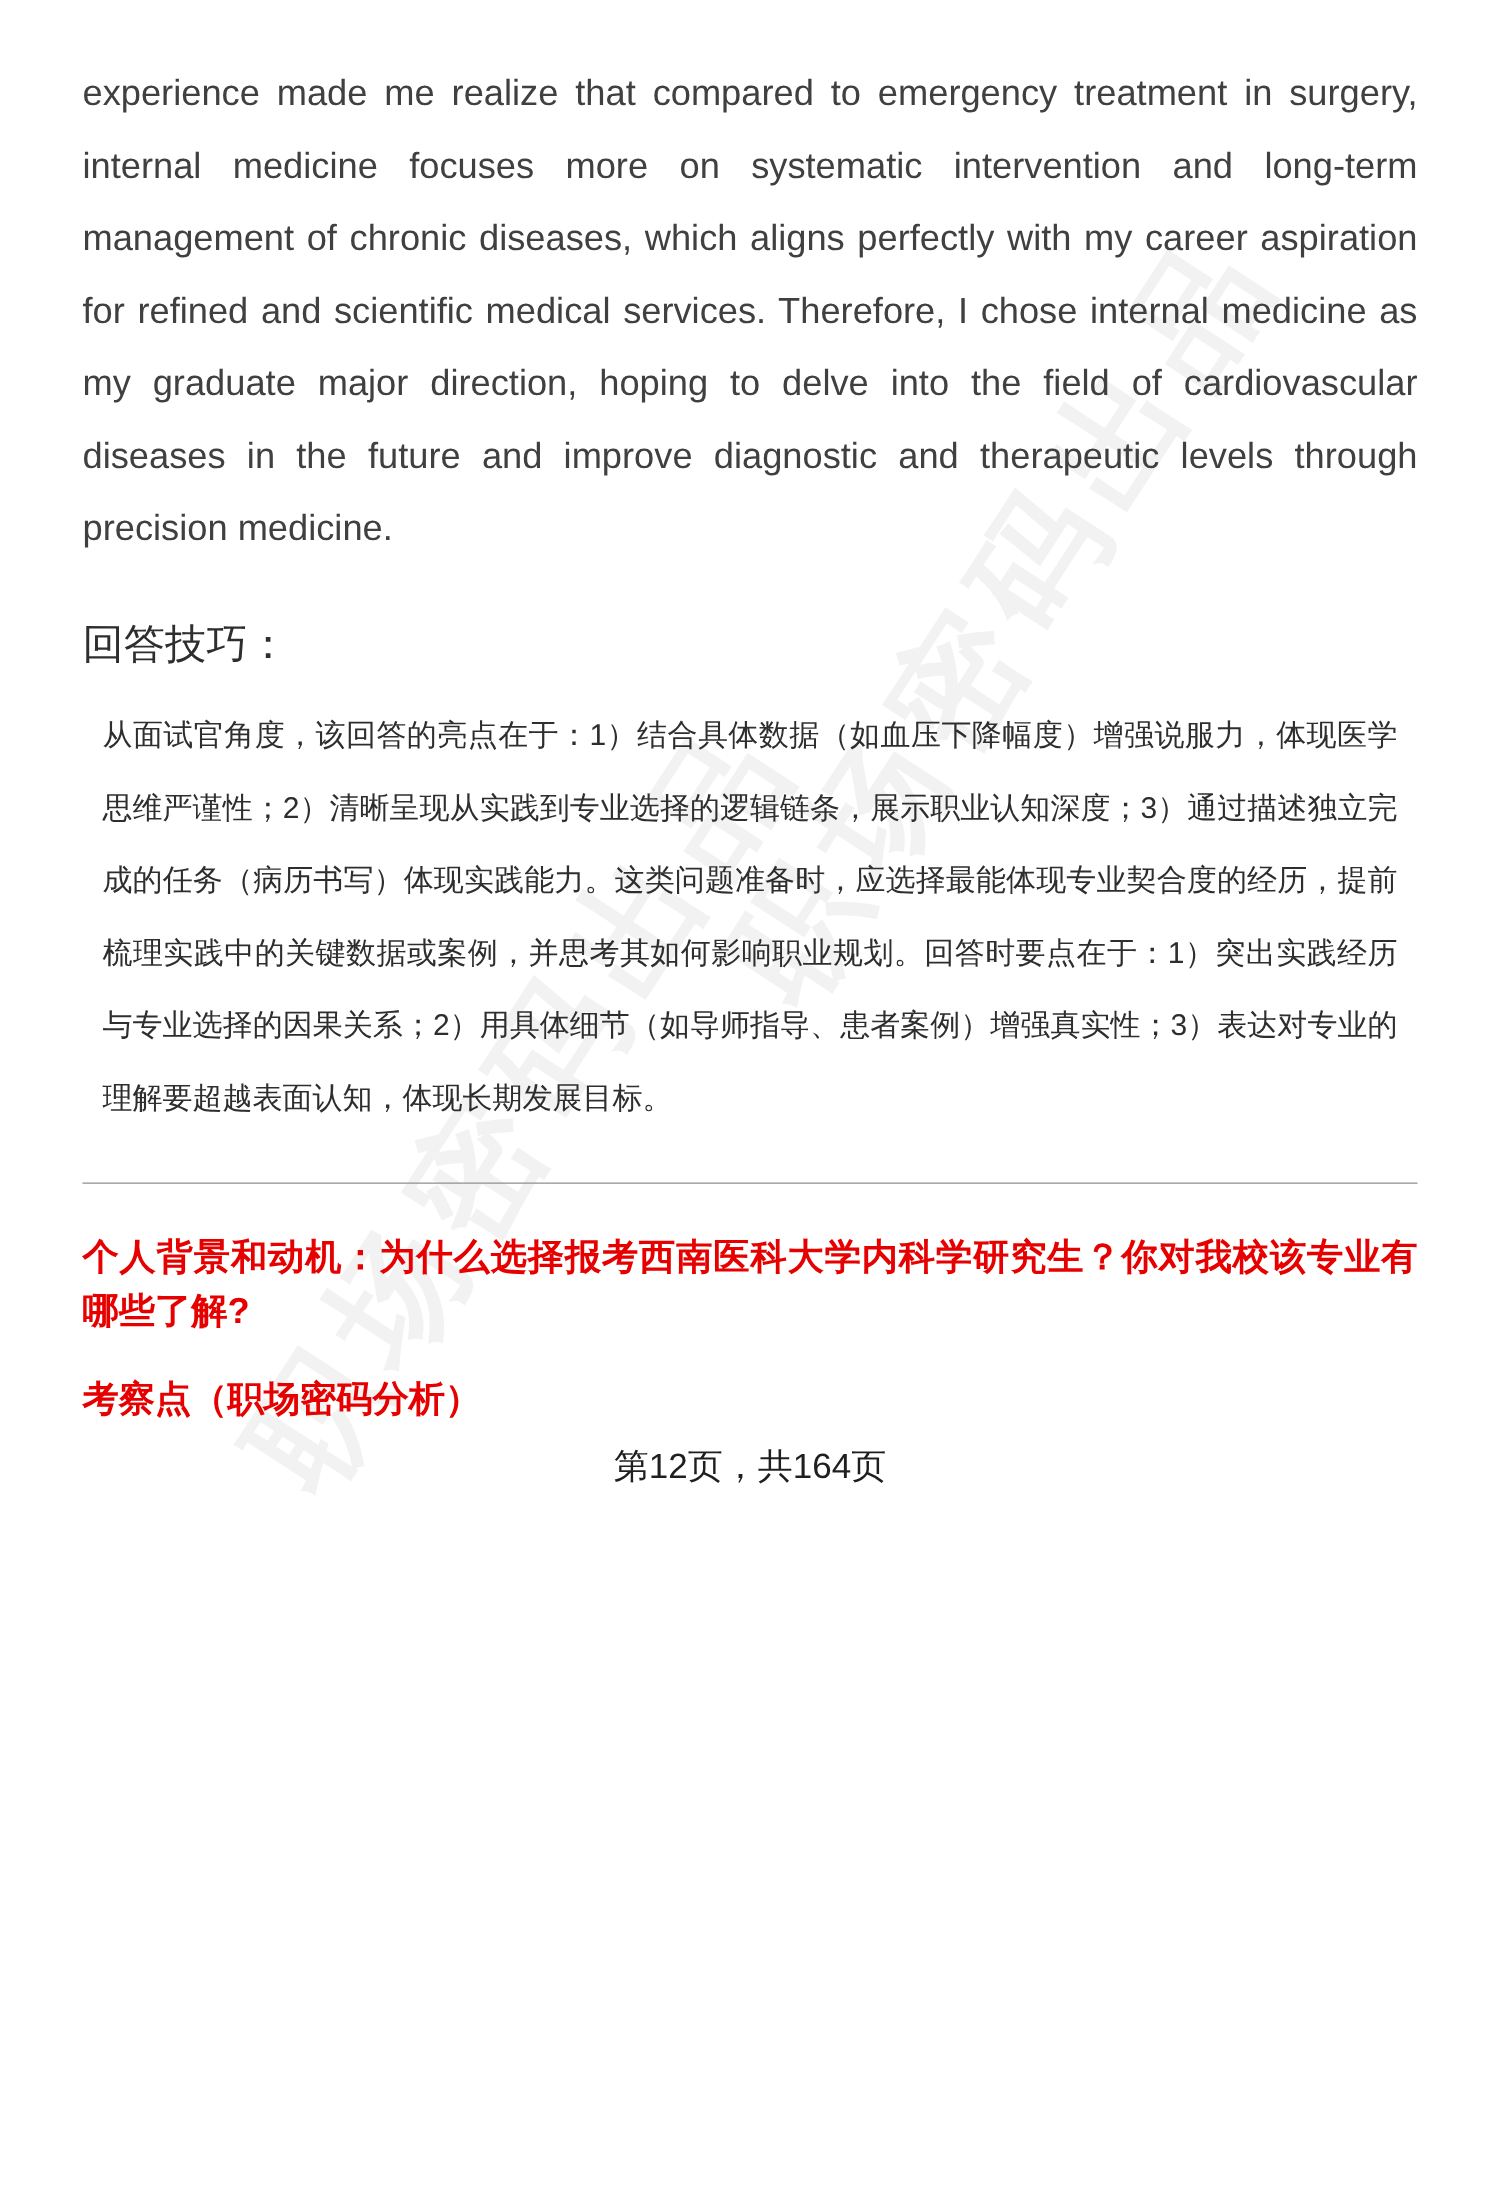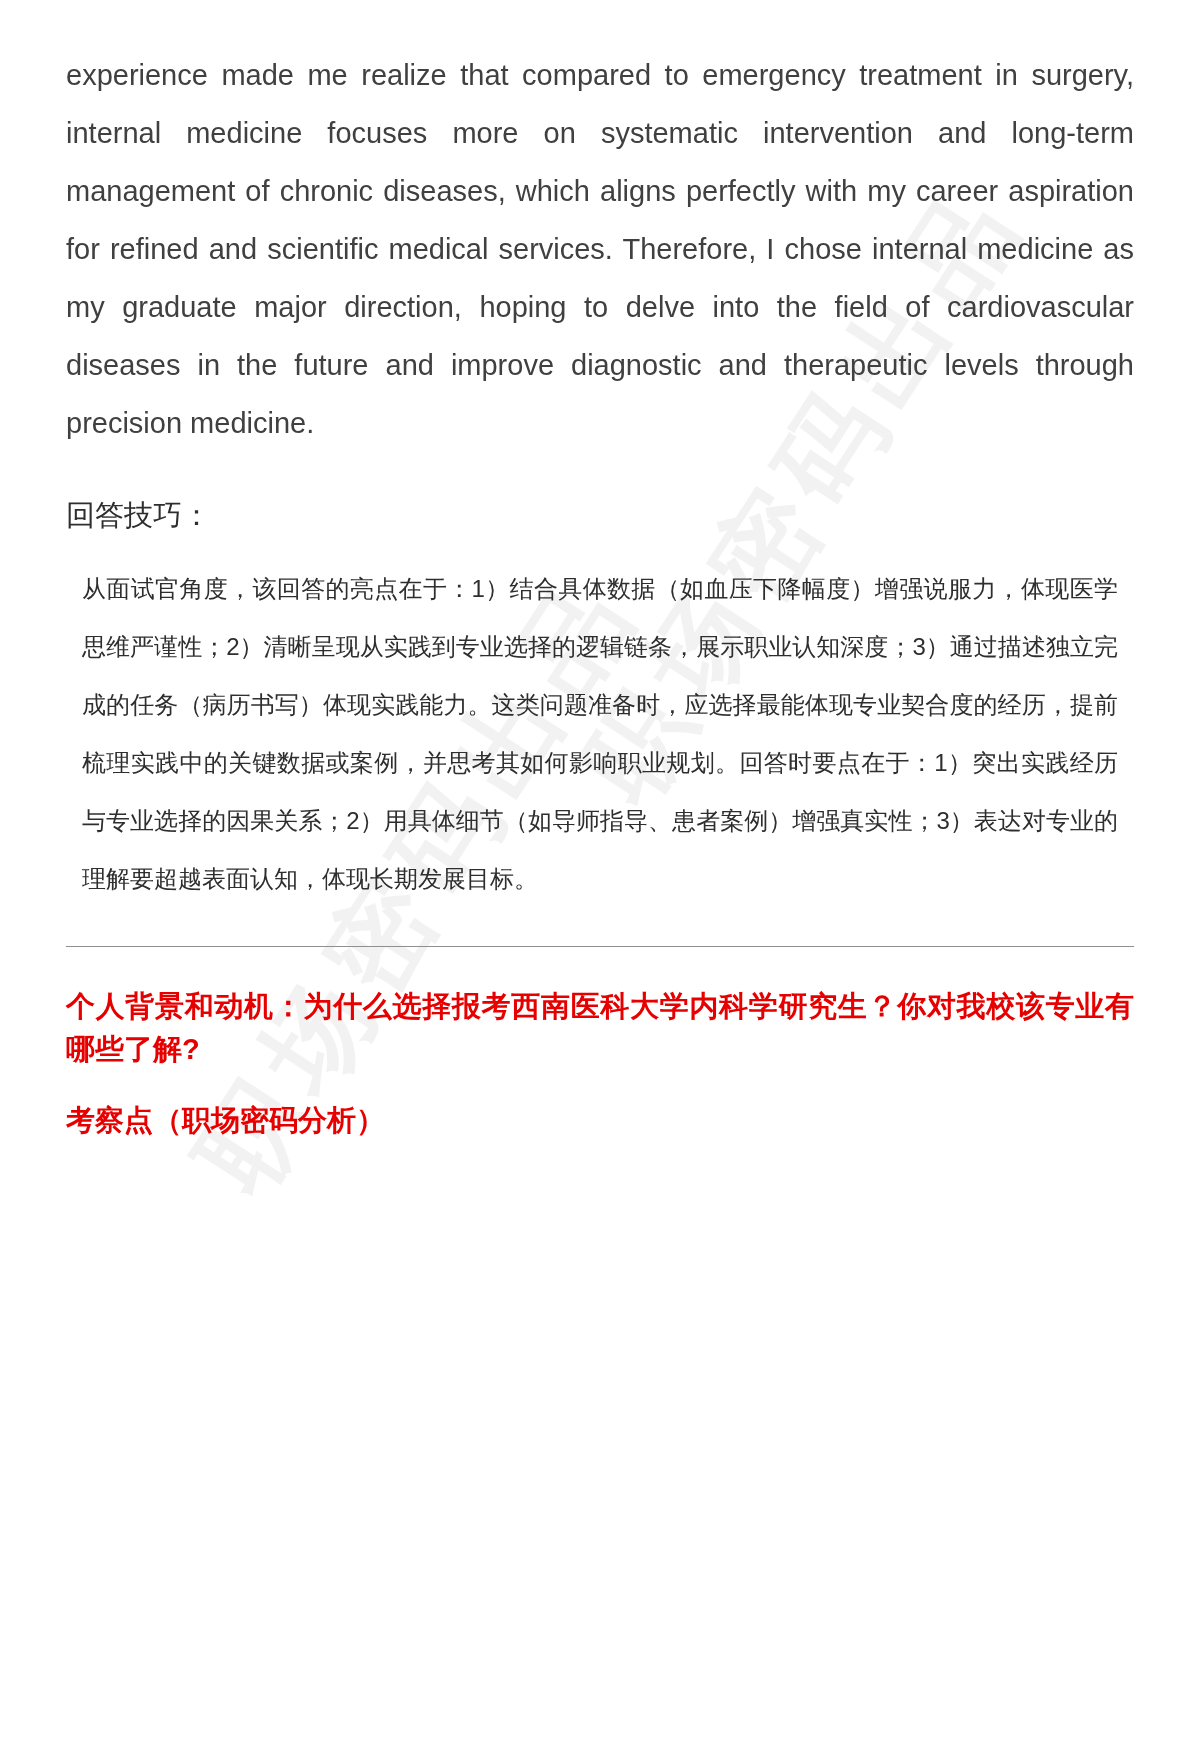--- a/index.html
+++ b/index.html
@@ -37,21 +37,21 @@
     color: var(--text-color, #2e2e2e);
   }
   .para-en {
     font-size: 29px;
     line-height: 58px;
     color: var(--en-color, #404040);
     text-align: justify;
     margin: 0;
   }
   .tips-heading {
-    font-size: 29px;
+    font-size: 33px;
     line-height: 58px;
     margin: 34px 0 0 0;
     font-weight: 400;
   }
   .para-zh {
     font-size: 24px;
     line-height: 58px;
     text-align: justify;
     margin: 16px;
   }
@@ -111,15 +111,16 @@
     <p class="para-zh">从面试官角度，该回答的亮点在于：1）结合具体数据（如血压下降幅度）增强说服力，体现医学思维严谨性；2）清晰呈现从实践到专业选择的逻辑链条，展示职业认知深度；3）通过描述独立完成的任务（病历书写）体现实践能力。这类问题准备时，应选择最能体现专业契合度的经历，提前梳理实践中的关键数据或案例，并思考其如何影响职业规划。回答时要点在于：1）突出实践经历与专业选择的因果关系；2）用具体细节（如导师指导、患者案例）增强真实性；3）表达对专业的理解要超越表面认知，体现长期发展目标。</p>
 
     <hr class="divider">
 
     <h2 class="red-heading">个人背景和动机：为什么选择报考西南医科大学内科学研究生？你对我校该专业有哪些了解?</h2>
 
     <h3 class="red-subheading">考察点（职场密码分析）</h3>
 
 
 
+    <div class="footer">第12页，共164页</div>
 
   </div>
 </div>
 
 </body></html>

